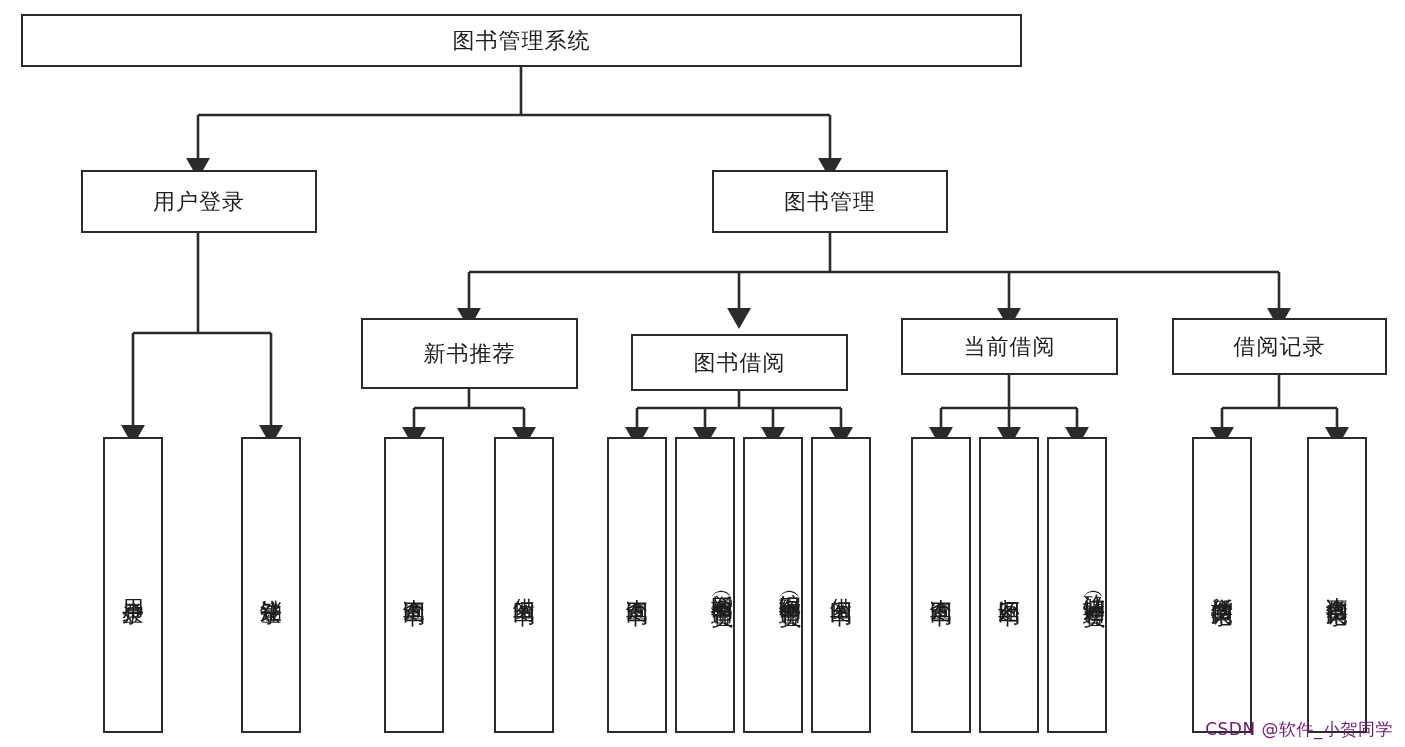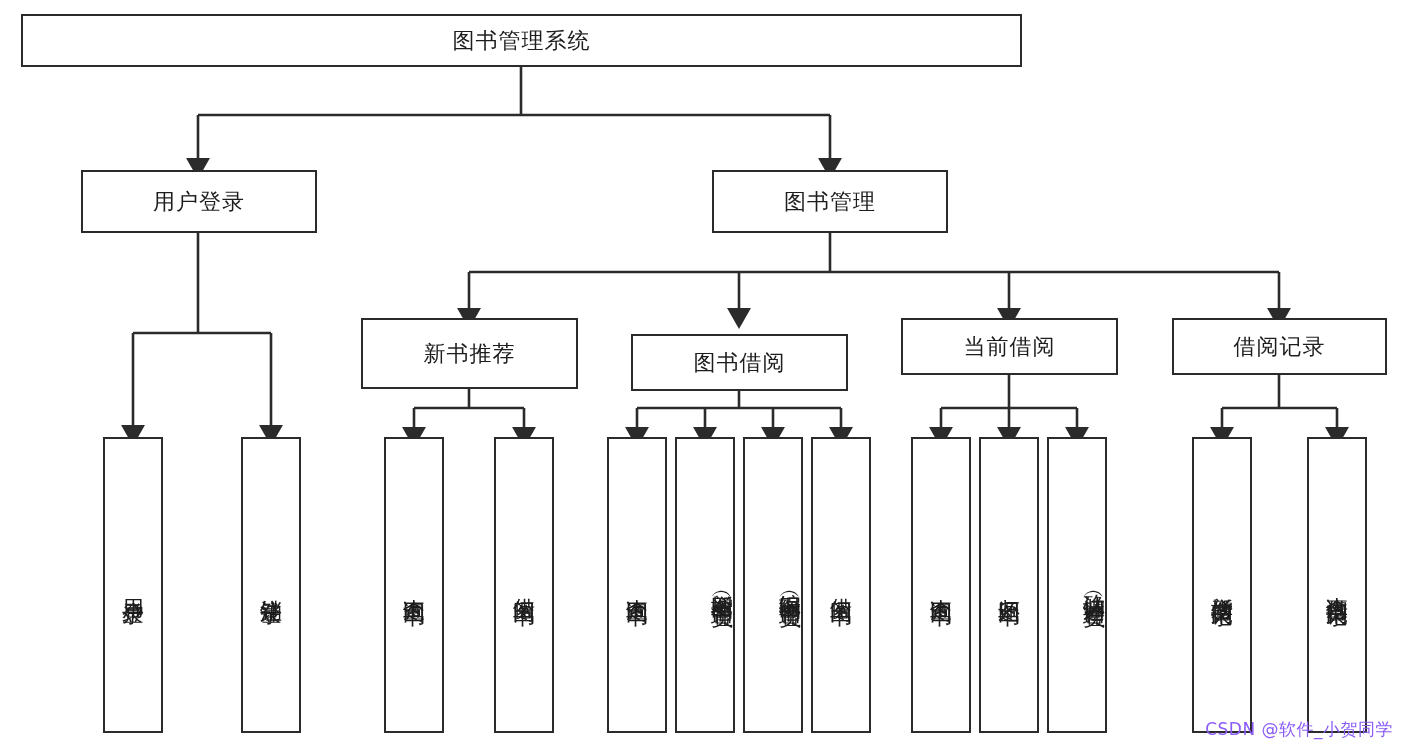--- a/index.html
+++ b/index.html
@@ -54,21 +54,21 @@
   .node.vert .vtext {
     writing-mode: vertical-rl;
     text-orientation: upright;
     white-space: nowrap;
   }
   .watermark {
     position: absolute;
     right: 12px;
     bottom: 6px;
     font-size: 17px;
-    color: #8b5cf6;
+    color: #701a75;
     letter-spacing: 0.5px;
     white-space: nowrap;
   }
 </style>
 </head>
 <body>
 
 <div id="diagram-root">
 
   <svg class="wires" viewBox="0 0 1405 747">

